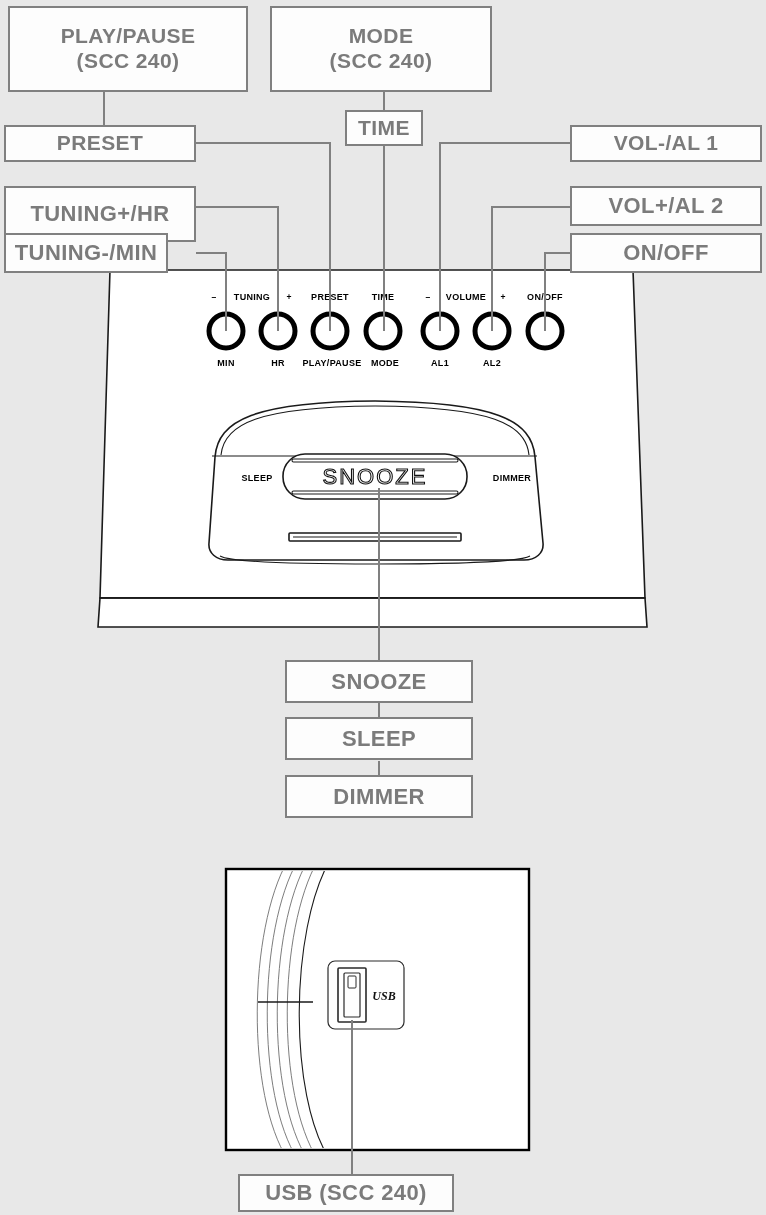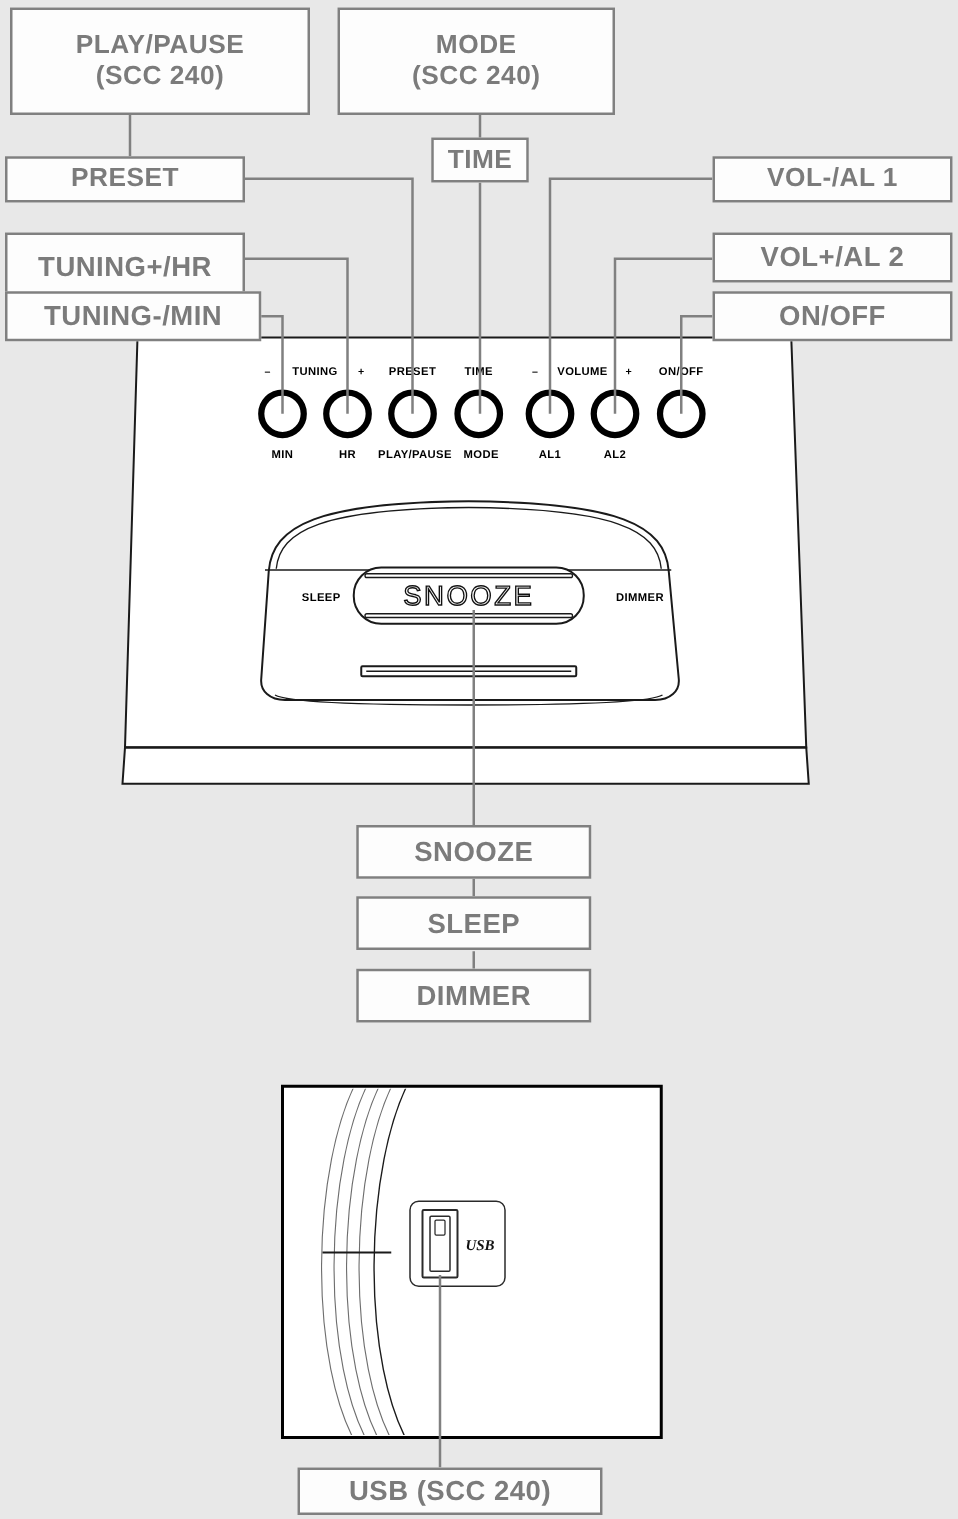--- a/index.html
+++ b/index.html
@@ -273,37 +273,37 @@
   </div>
 
   <div class="callout" style="left:4px; top:186px; width:192px; height:56px; font-size:22px;">
     <span>TUNING+/HR</span>
   </div>
 
   <div class="callout" style="left:570px; top:186px; width:192px; height:40px; font-size:22px;">
     <span>VOL+/AL 2</span>
   </div>
 
-  <div class="callout" style="left:4px; top:233px; width:205px; height:40px; font-size:22px;">
+  <div class="callout" style="left:4px; top:233px; width:164px; height:40px; font-size:22px;">
     <span>TUNING-/MIN</span>
   </div>
 
   <div class="callout" style="left:570px; top:233px; width:192px; height:40px; font-size:22px;">
     <span>ON/OFF</span>
   </div>
 
   <div class="callout" style="left:285px; top:660px; width:188px; height:43px; font-size:22px;">
     <span>SNOOZE</span>
   </div>
 
   <div class="callout" style="left:285px; top:717px; width:188px; height:43px; font-size:22px;">
     <span>SLEEP</span>
   </div>
 
   <div class="callout" style="left:285px; top:775px; width:188px; height:43px; font-size:22px;">
     <span>DIMMER</span>
   </div>
 
-  <div class="callout" style="left:238px; top:1174px; width:244px; height:38px; font-size:22px;text-align:right;">
+  <div class="callout" style="left:238px; top:1174px; width:216px; height:38px; font-size:22px;text-align:right;">
     <span>USB (SCC 240)</span>
   </div>
 
 </div>
 
 </body></html>

